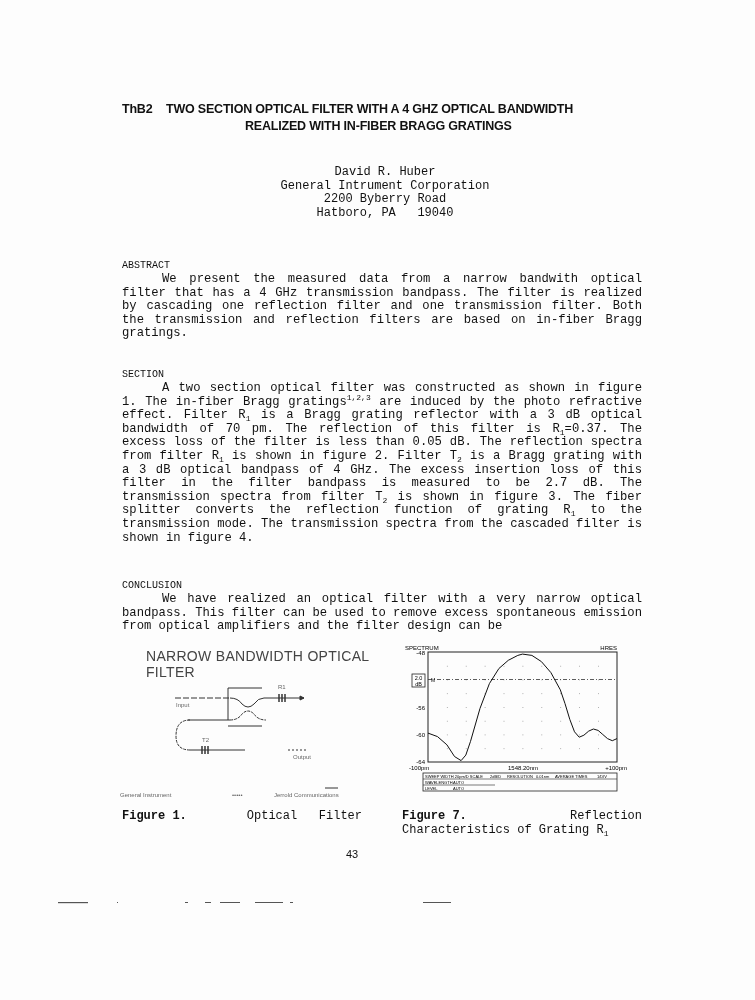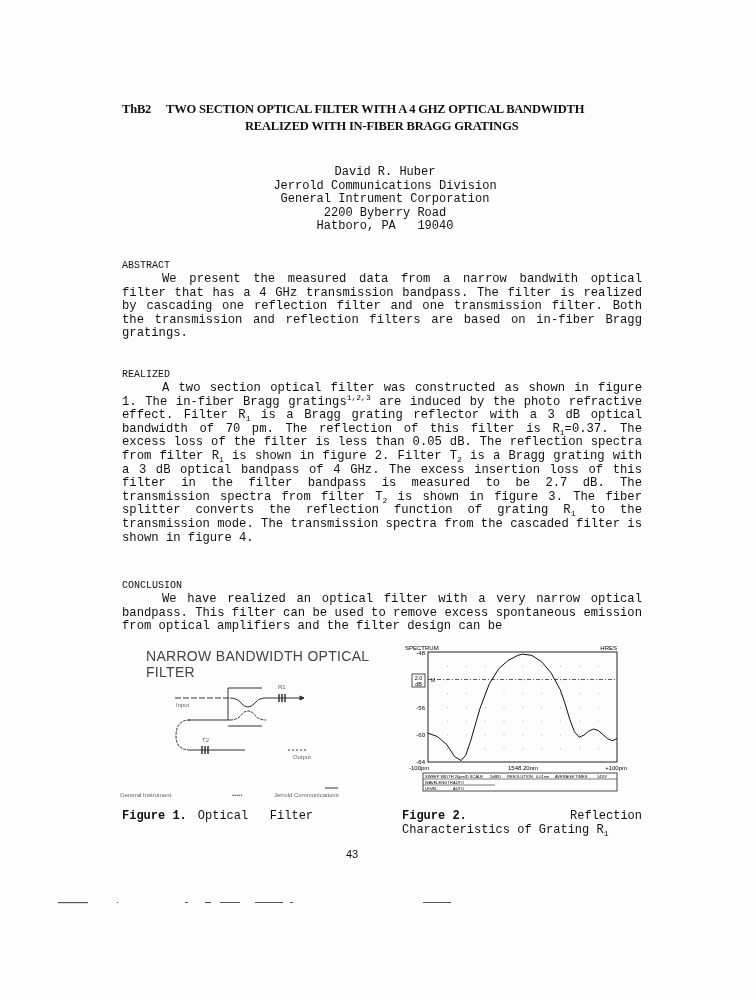--- a/index.html
+++ b/index.html
@@ -1,20 +1,20 @@
 <!DOCTYPE html>
 <html><head>
 <meta charset="utf-8">
 <style>
   html, body { margin:0; padding:0; background:#fdfdfd; }
   body { width:755px; height:1000px; position:relative; overflow:hidden; color:#111; }
   .abs { position:absolute; }
   .sans { font-family:"Liberation Sans", "DejaVu Sans", sans-serif; }
   .mono { font-family:"Liberation Mono", "DejaVu Sans Mono", monospace; }
-  .title { font-weight:bold; font-size:12.5px; letter-spacing:-0.2px; white-space:nowrap;font-family:Liberation Serif, serif; }
+  .title { font-weight:bold; font-size:12.5px; letter-spacing:-0.2px; white-space:nowrap; }
   .author { font-size:12px; line-height:13.5px; text-align:center; left:200px; width:370px; top:166px; }
   .author div { white-space:pre; }
   .sec-head { font-size:10px; left:122px; }
   .para { font-size:12.2px; line-height:13.6px; left:122px; width:520px; text-align:justify; text-align-last:left; }
   .para .ind { display:inline-block; width:40px; }
   sub, sup { font-size:8px; line-height:0; }
   .cap { font-size:12px; line-height:13.6px; }
   .cap .fig { font-weight:bold; }
   .pagenum { font-size:11px; left:346px; top:848px; }
   .diagram-title { font-size:14px; color:#444; letter-spacing:0.3px; }
@@ -23,30 +23,29 @@
 </style>
 </head>
 <body>
 
 <div class="abs sans title" style="left:122px; top:102px;">ThB2</div>
 <div class="abs sans title" style="left:166px; top:102px;">TWO SECTION OPTICAL FILTER WITH A 4 GHZ OPTICAL BANDWIDTH</div>
 <div class="abs sans title" style="left:245px; top:119px;">REALIZED WITH IN-FIBER BRAGG GRATINGS</div>
 
 <div class="abs mono author">
   <div>David R. Huber</div>
-  <div>Jerrold Communications Division</div>
   <div>General Intrument Corporation</div>
   <div>2200 Byberry Road</div>
   <div>Hatboro, PA   19040</div>
 </div>
 
 <div class="abs mono sec-head" style="top:260px;">ABSTRACT</div>
 <div class="abs mono para" style="top:273px;"><span class="ind"></span><span>We present the measured data from a narrow bandwith optical filter that has a 4 GHz transmission bandpass.  The filter is realized by cascading one reflection filter and one transmission filter.  Both the transmission and reflection filters are based on in-fiber Bragg gratings.</span></div>
 
-<div class="abs mono sec-head" style="top:369px;">REALIZED</div>
+<div class="abs mono sec-head" style="top:369px;">SECTION</div>
 <div class="abs mono para" style="top:382px;"><span class="ind"></span><span>A two section optical filter was constructed as shown in figure 1.  The in-fiber Bragg gratings</span><sup>1,2,3</sup><span> are induced by the photo refractive effect.  Filter R</span><sub>1</sub><span> is a Bragg grating reflector with a 3 dB optical bandwidth of 70 pm.  The reflection of this filter is R</span><sub>1</sub><span>=0.37.  The excess loss of the filter is less than 0.05 dB.  The reflection spectra from filter R</span><sub>1</sub><span> is shown in figure 2.  Filter T</span><sub>2</sub><span> is a Bragg grating with a 3 dB optical bandpass of 4 GHz.  The excess insertion loss of this filter in the filter bandpass is measured to be 2.7 dB.  The transmission spectra from filter T</span><sub>2</sub><span> is shown in figure 3.  The fiber splitter converts the reflection function of grating R</span><sub>1</sub><span> to the transmission mode.  The transmission spectra from the cascaded filter is shown in figure 4.</span></div>
 
 <div class="abs mono sec-head" style="top:580px;">CONCLUSION</div>
 <div class="abs mono para" style="top:593px;"><span class="ind"></span><span>We have realized an optical filter with a very narrow optical bandpass.  This filter can be used to remove excess spontaneous emission from optical amplifiers and the filter design can be</span></div>
 
 <div class="abs" style="left:120px; top:640px; width:250px; height:165px;">
   <div class="abs sans diagram-title" style="left:26px; top:8px;">NARROW BANDWIDTH OPTICAL FILTER</div>
   <svg class="abs" style="left:0; top:0;" width="250" height="165" viewBox="0 0 250 165">
     <g stroke="#333" fill="none" stroke-width="1">
 
@@ -184,28 +183,28 @@
     <text x="160" y="138" font-size="4">AVERAGE TIMES</text>
     <text x="202" y="138" font-size="4">1/DIV</text>
     <text x="30" y="144" font-size="4">WAVELENGTH</text>
     <text x="58" y="144" font-size="4">AUTO</text>
     <text x="30" y="150" font-size="4">LEVEL</text>
     <text x="58" y="150" font-size="4">AUTO</text>
   </svg>
 </div>
 
 <div class="abs mono cap" style="left:122px; top:810px; width:240px;">
-  <div style="display:flex; gap:11px;">
+  <div style="display:flex; justify-content:space-between;gap:11px;">
     <span class="fig">Figure 1.</span>
     <span style="white-space:pre;">Optical   Filter</span>
   </div>
 </div>
 <div class="abs mono cap" style="left:402px; top:810px; width:240px;">
   <div style="display:flex; justify-content:space-between;">
-    <span class="fig">Figure 2.</span>
+    <span class="fig">Figure 7.</span>
     <span>Reflection</span>
   </div>
   <div><span>Characteristics of Grating R</span><sub>1</sub></div>
 </div>
 
 <div class="abs sans pagenum">43</div>
 
 <svg class="abs" style="left:55px; top:900px;" width="400" height="6">
   <g fill="#555">
     <rect x="3" y="2" width="30" height="1.2"></rect>

